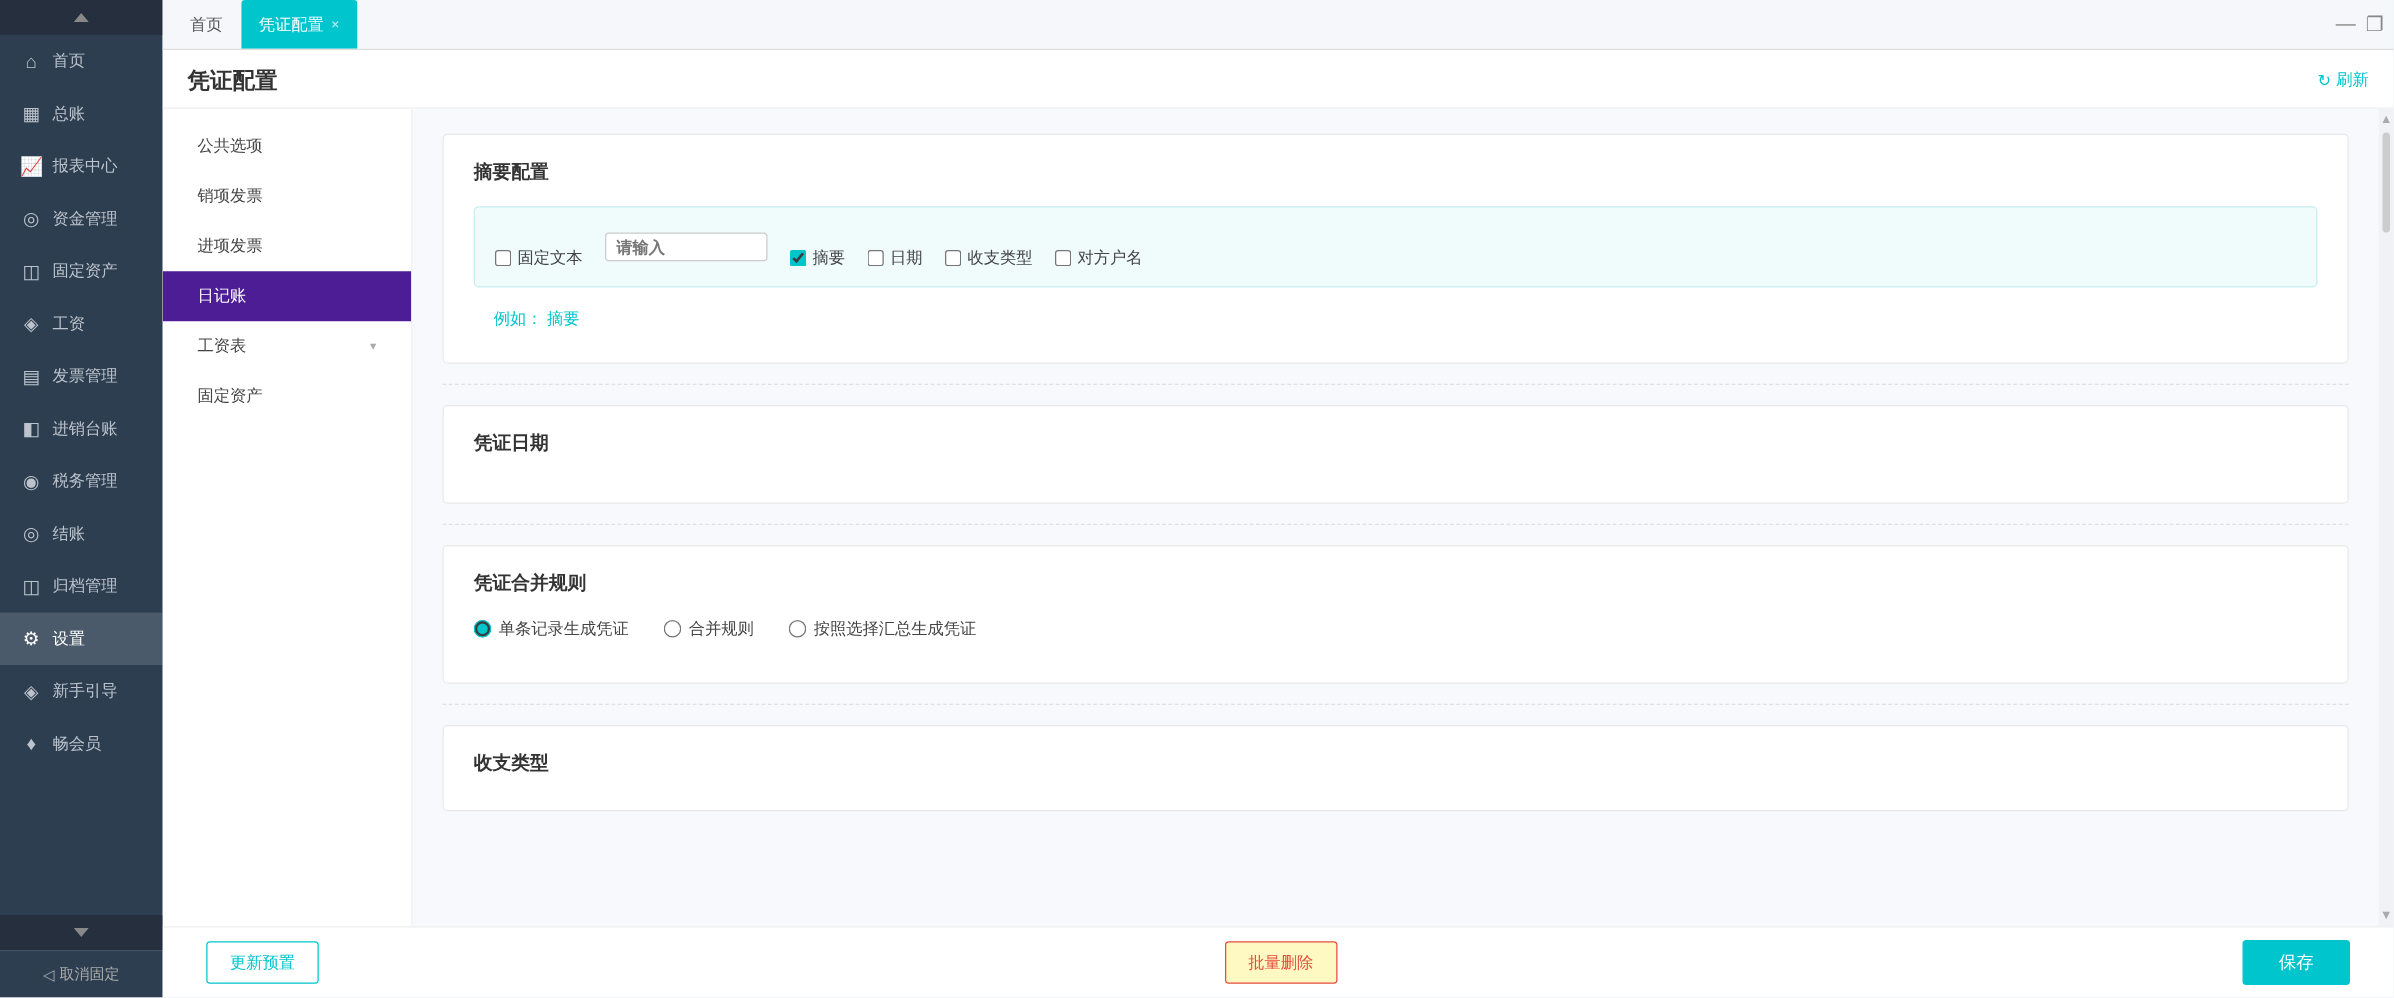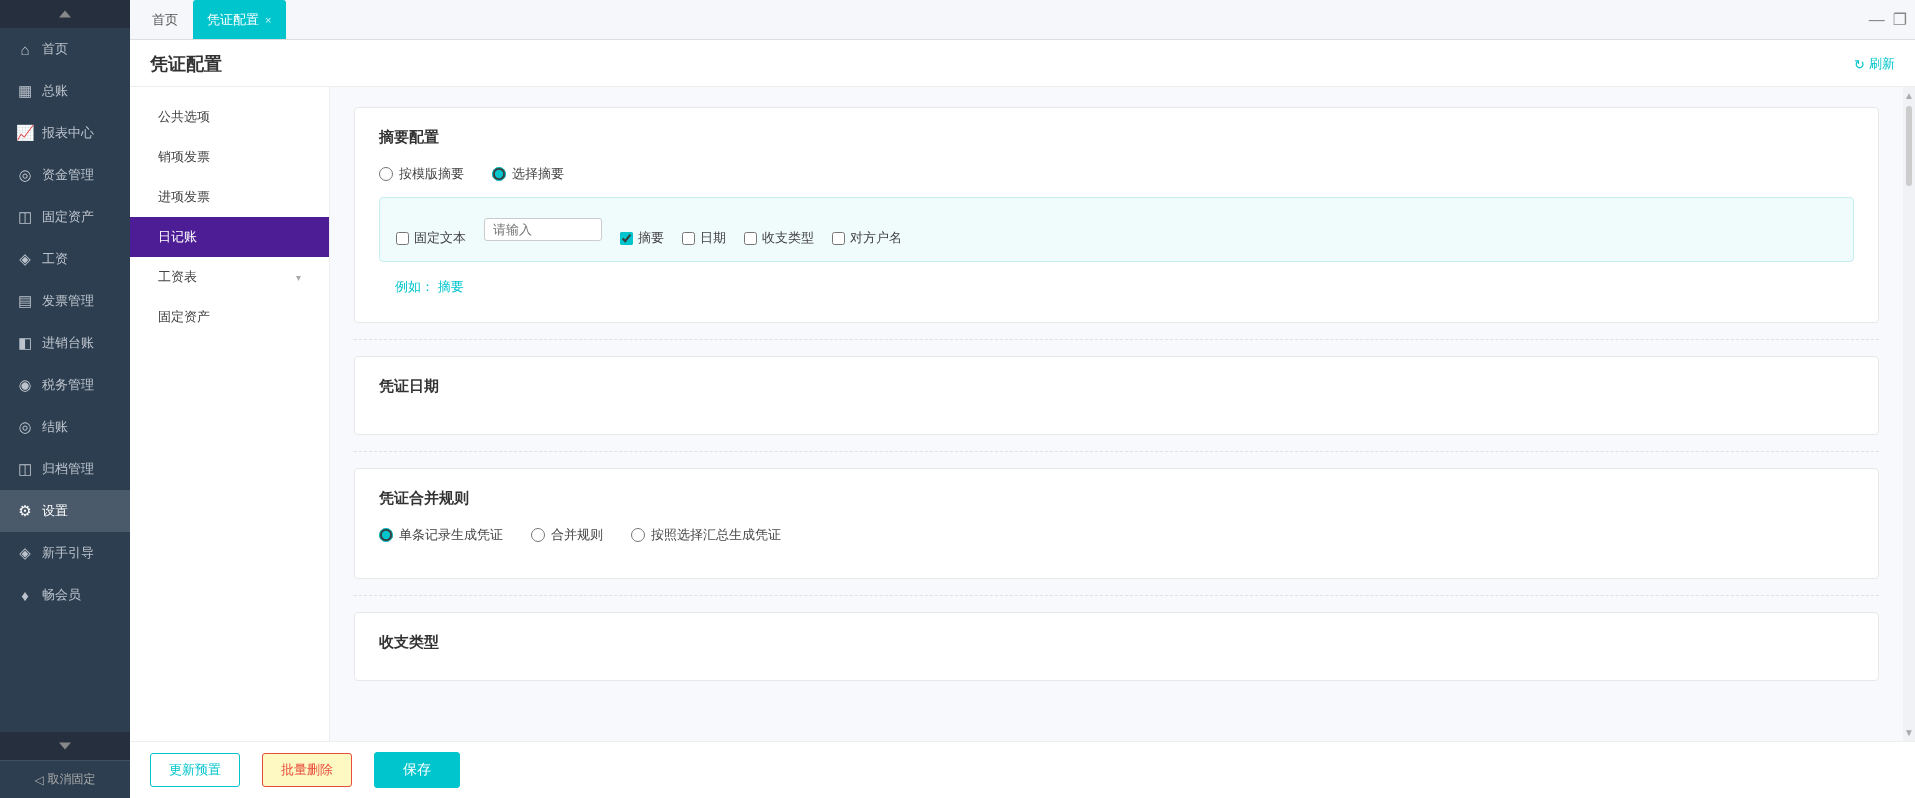--- a/index.html
+++ b/index.html
@@ -228,46 +228,47 @@
     .checkbox-input {
       width: 13px; height: 13px;
       accent-color: #00c5cd;
       cursor: pointer;
     }
     .text-input {
       border: 1px solid #ccc;
       border-radius: 3px;
       padding: 3px 8px;
       font-size: 13px;
-      width: 118px;
+      width: 130px;
       color: #333;
       outline: none;
+      font-weight: bold;
     }
 
     .example-text {
       margin-top: 10px;
       padding: 6px 16px;
       font-size: 13px;
       color: #00c5cd;
     }
     .example-text span { color: #00c5cd; }
 
     .divider {
       border: none;
       border-top: 1px dashed #e0e0e0;
       margin: 8px 0 16px 0;
     }
 
     
     .bottom-bar {
       display: flex;
       align-items: center;
-      justify-content: flex-start;
-      gap: 22px;
-      padding: 10px 20px;
+      justify-content: space-between;
+      gap: 0;
+      padding: 10px 35px;
       background: #fff;
       border-top: 1px solid #eee;
       flex-shrink: 0;
     }
 
     .btn {
       padding: 7px 18px;
       border-radius: 3px;
       font-size: 13px;
       cursor: pointer;
@@ -452,30 +453,20 @@
         </div>
         <div class="left-nav-item">
           <span>固定资产</span>
         </div>
       </div>
 
       <div class="right-content">
 
         <div class="section">
           <div class="section-title">摘要配置</div>
-          <div class="radio-group">
-            <label class="radio-label">
-              <input type="radio" class="radio-input" name="abstract" style="">
-              <span>按模版摘要</span>
-            </label>
-            <label class="radio-label">
-              <input type="radio" class="radio-input" name="abstract" checked="" style="">
-              <span>选择摘要</span>
-            </label>
-          </div>
           <div class="checkbox-row">
             <label class="checkbox-label">
               <input type="checkbox" class="checkbox-input" style="">
               <span>固定文本</span>
             </label>
             <input type="text" class="text-input" placeholder="请输入" style="">
             <label class="checkbox-label">
               <input type="checkbox" class="checkbox-input" checked="" style="">
               <span>摘要</span>
             </label>

